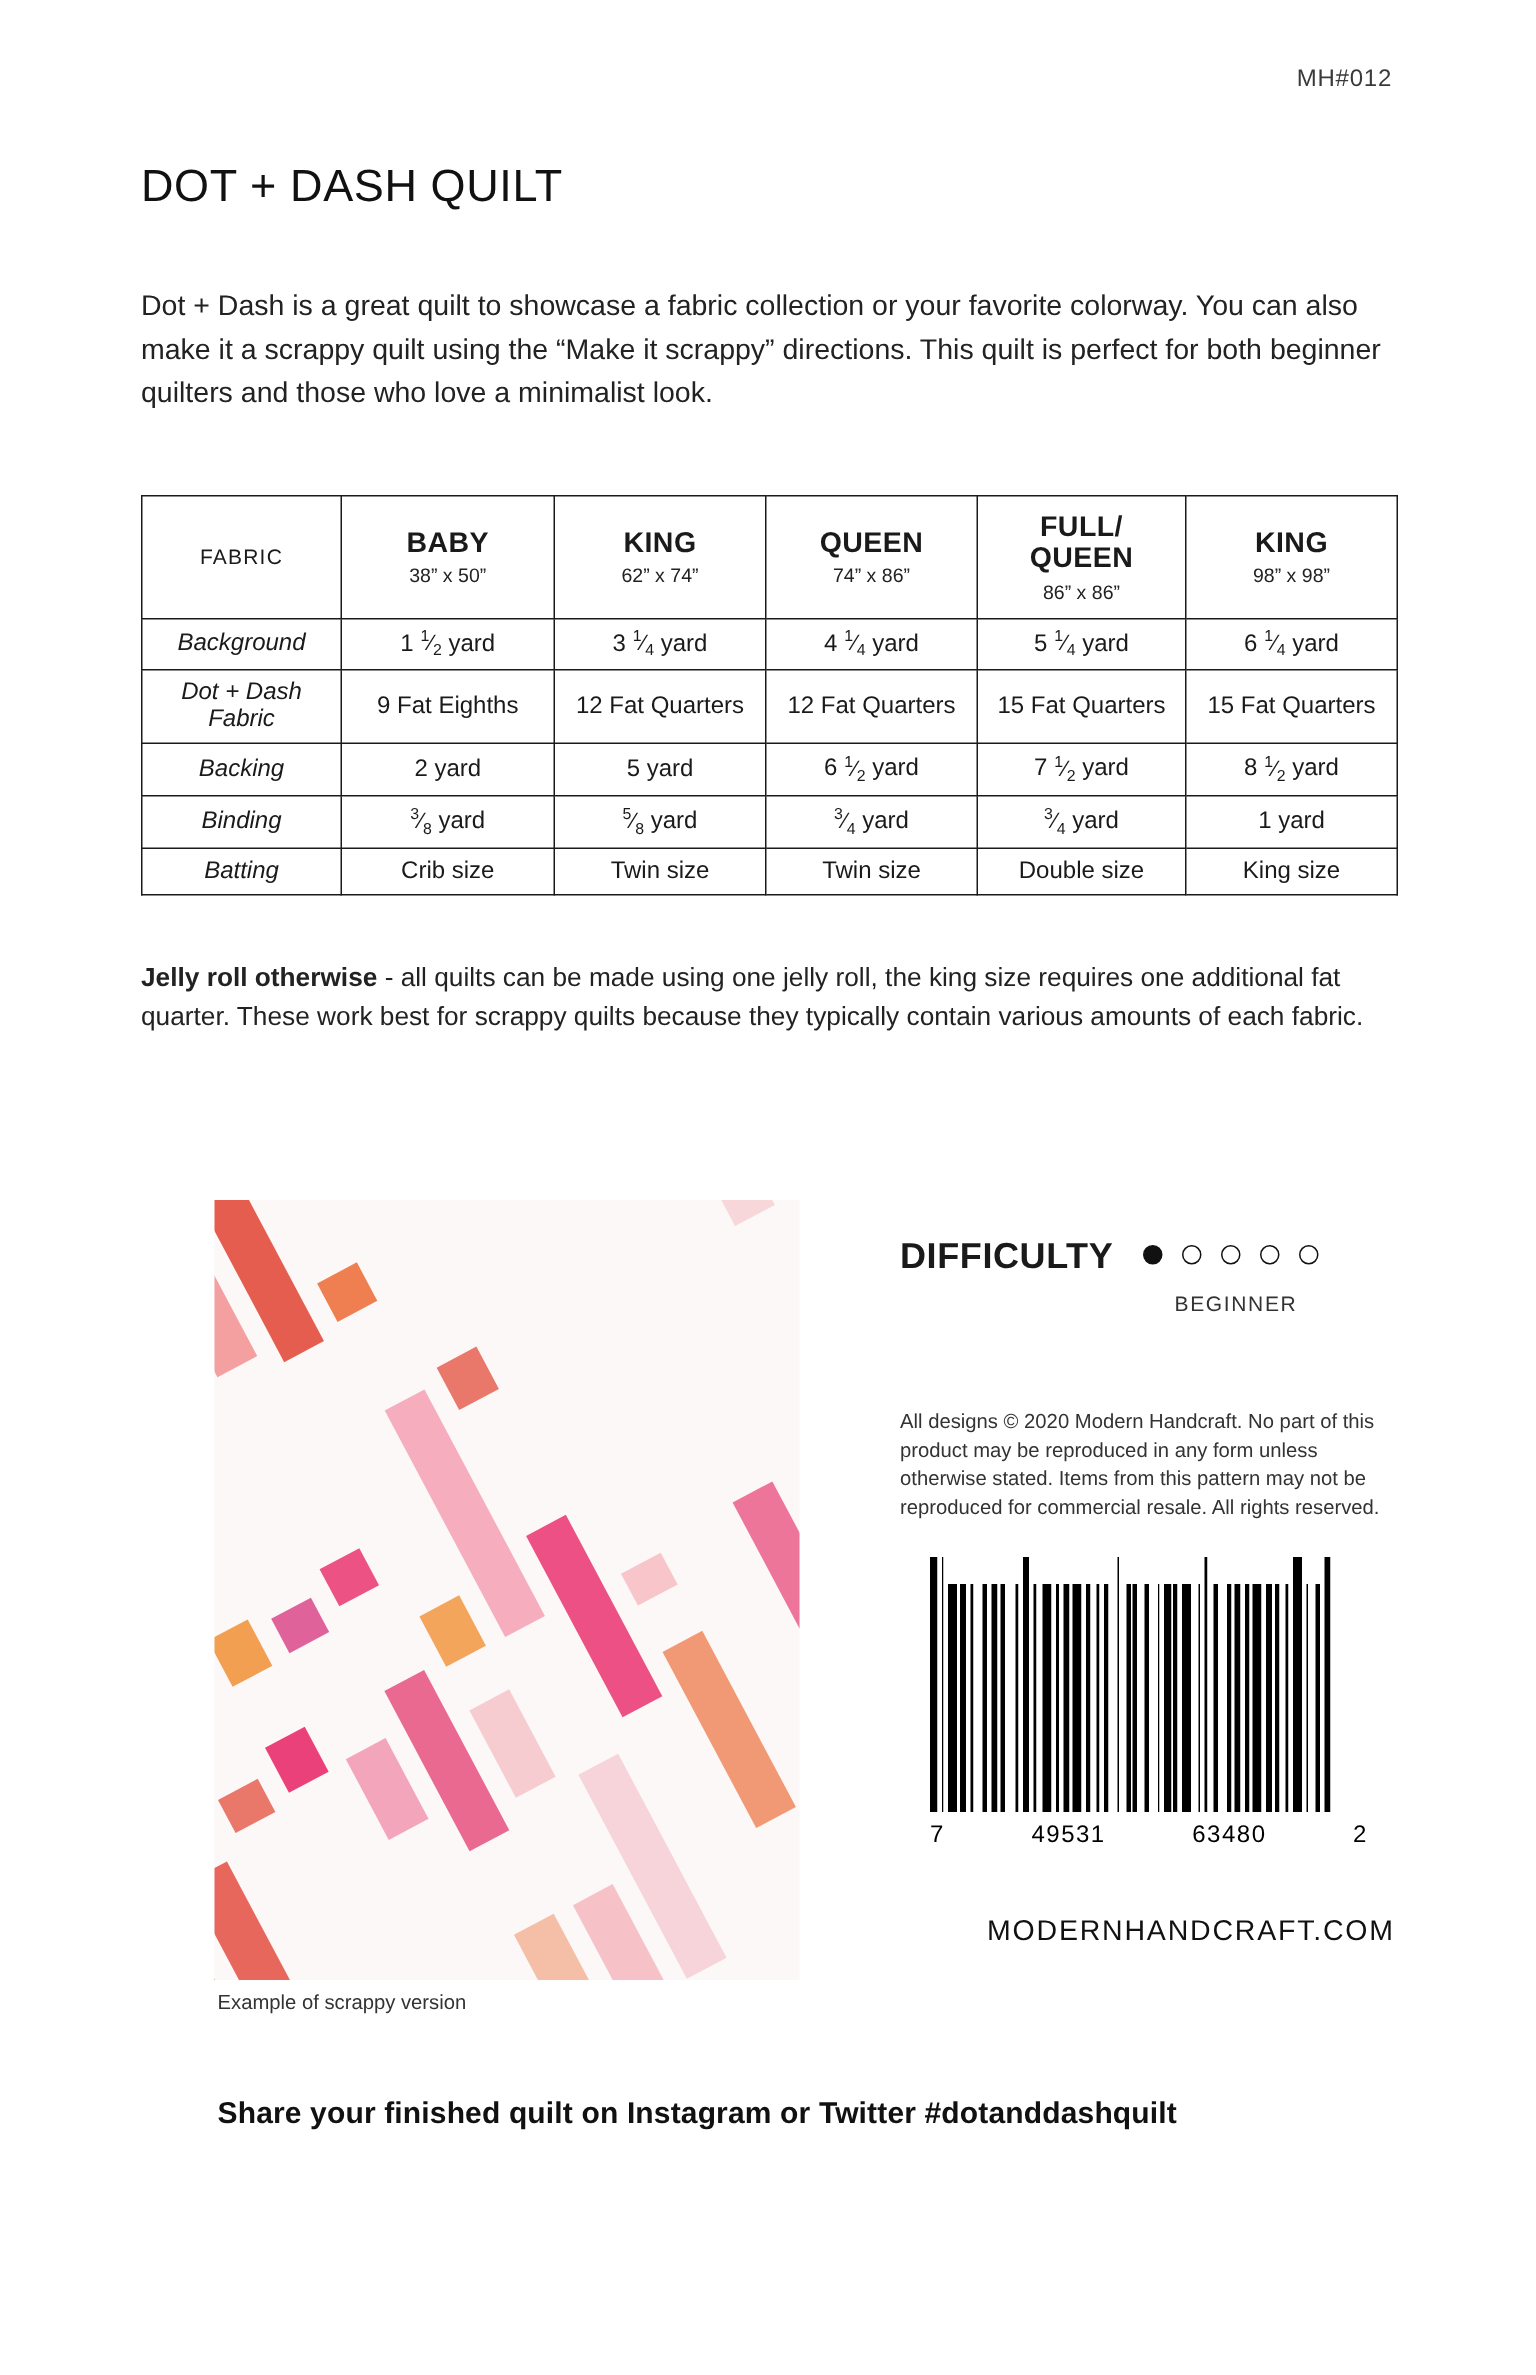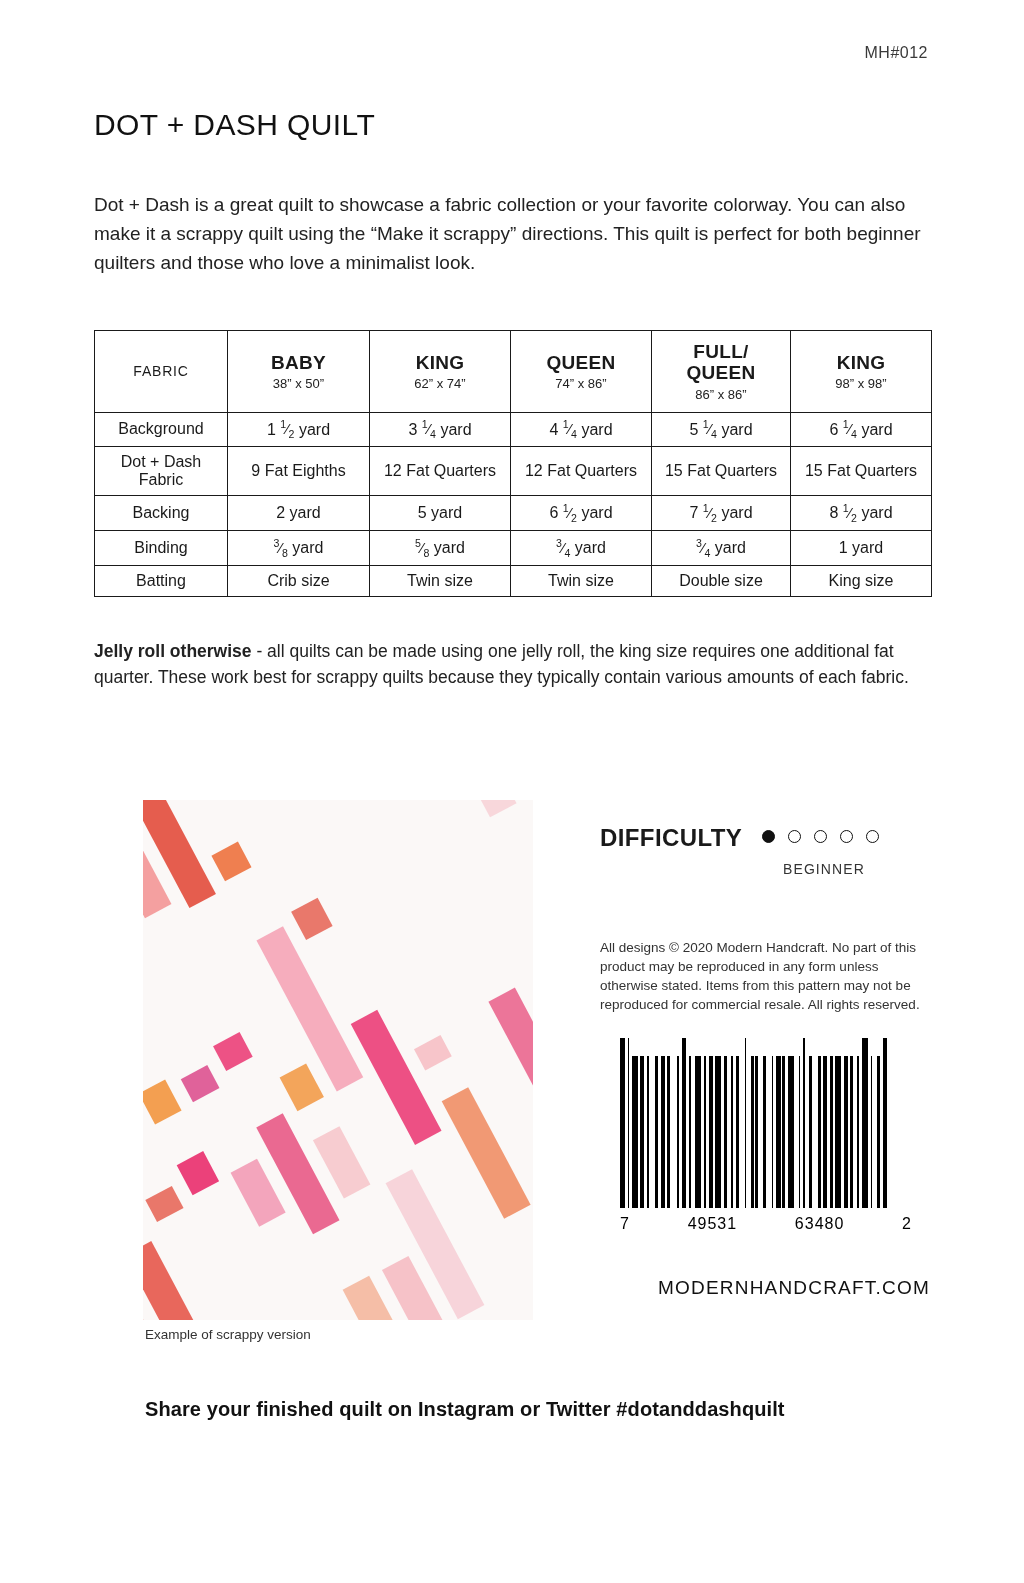--- a/index.html
+++ b/index.html
@@ -72,21 +72,21 @@
     letter-spacing: 0.3px;
     line-height: 1.12;
   }
   .size-dims {
     display: block;
     font-size: 13px;
     font-weight: normal;
     margin-top: 3px;
     color: #222;
   }
-  td.rowlabel { font-size: 16.5px; }
+  td.rowlabel { font-size: 16.5px; font-style: italic; }
   .frac { font-size: 0.92em; }
   .frac sup, .frac sub { font-size: 0.72em; }
 
   .jelly {
     position: absolute;
     top: 620px; left: 94px;
     width: 835px;
     font-size: 17.5px;
     line-height: 1.5;
     color: #222;

